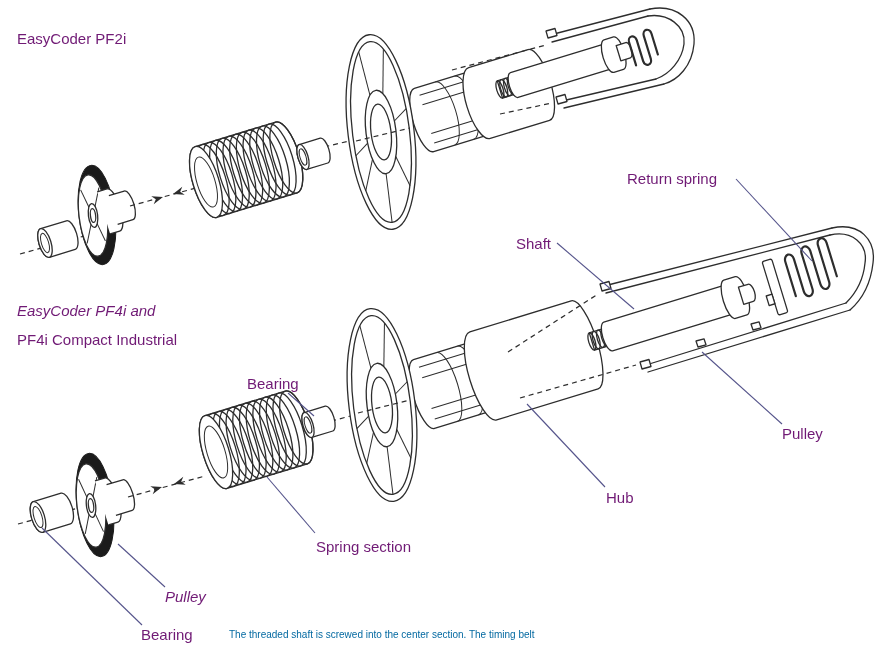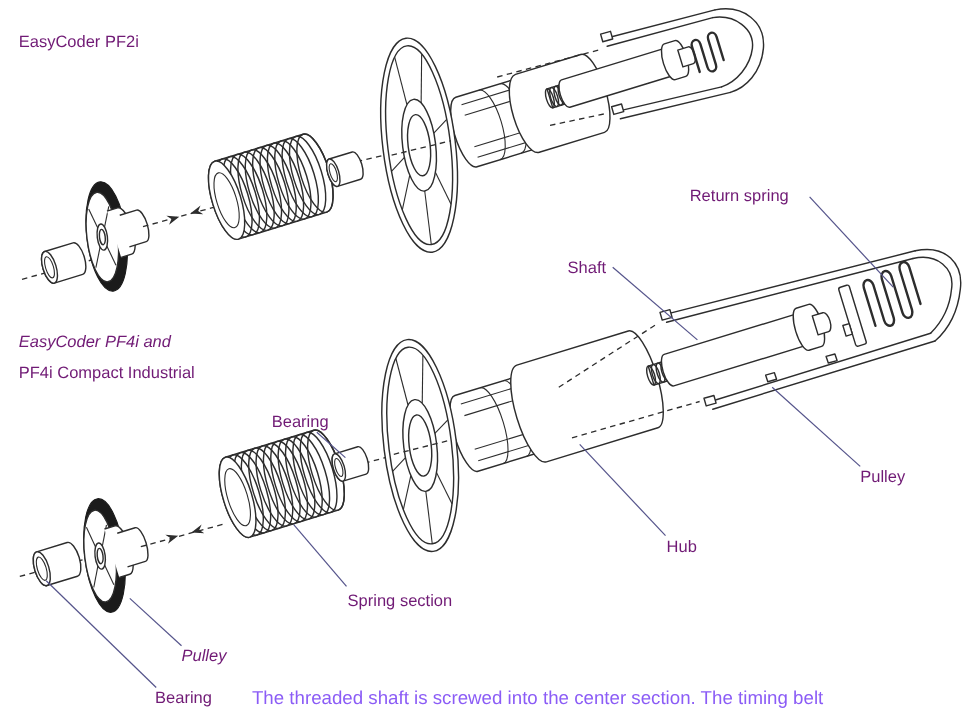--- a/index.html
+++ b/index.html
@@ -5,21 +5,21 @@
   html,body{margin:0;padding:0;background:#fff;}
   .stage{
     position:relative;width:877px;height:652px;background:#ffffff;
     font-family:"Liberation Sans","DejaVu Sans",sans-serif;overflow:hidden;
   }
   .stage svg{position:absolute;left:0;top:0;}
   .lbl{
     position:absolute;color:#701a75;font-size:15px;line-height:18px;
     white-space:nowrap;
   }
-  .caption{font-size:17px;color:#8b5cf6;}
+  .caption{font-size:10px;color:#0369a1;}
   
   .la{stroke:#2d2d2d;stroke-width:1.3;fill:none;stroke-linecap:round;stroke-linejoin:round;}
   .laf{stroke:#2d2d2d;stroke-width:1.3;fill:#ffffff;stroke-linejoin:round;}
   .dark{fill:#1b1b1b;stroke:#1b1b1b;stroke-width:1;}
   .dash{stroke:#2d2d2d;stroke-width:1.2;fill:none;stroke-dasharray:5 4;}
   .thin{stroke:#2d2d2d;stroke-width:1;fill:none;}
   .coil{stroke:#2d2d2d;stroke-width:2.2;fill:none;stroke-linecap:round;stroke-linejoin:round;}
   .leader{stroke:#55548b;stroke-width:1.1;fill:none;}
   .arrow{fill:#2d2d2d;stroke:none;}
 </style>

